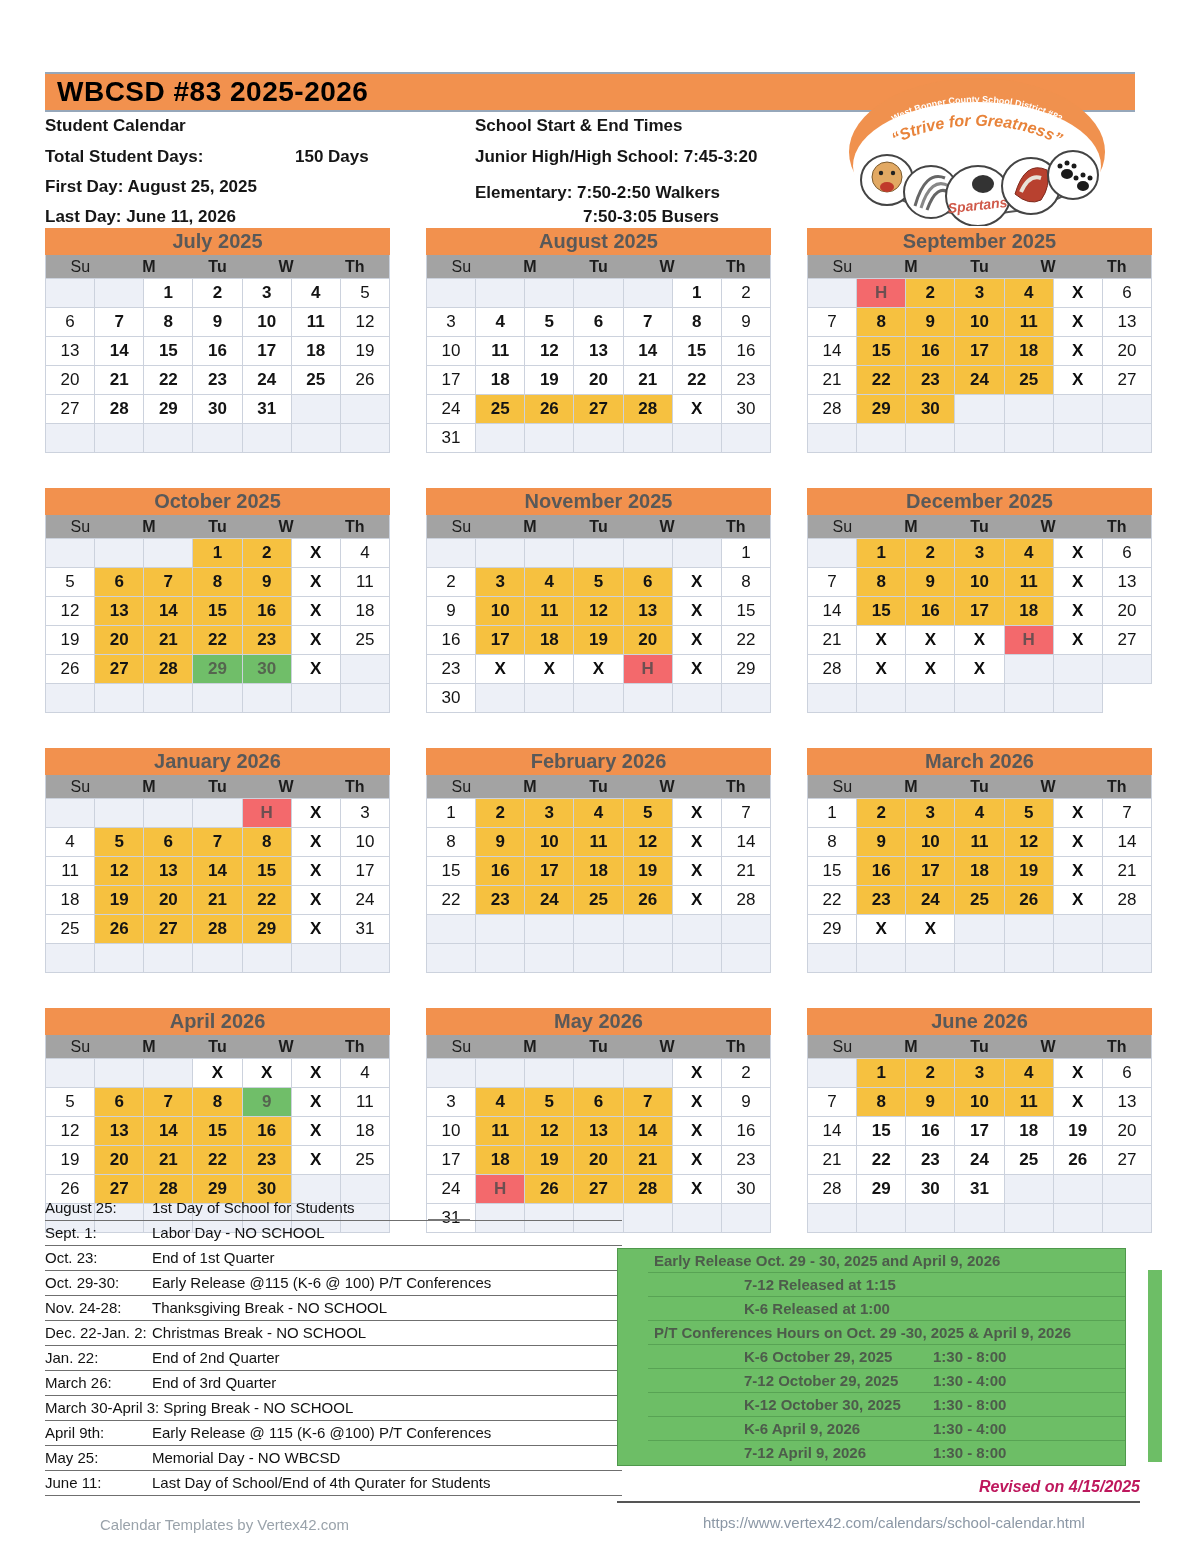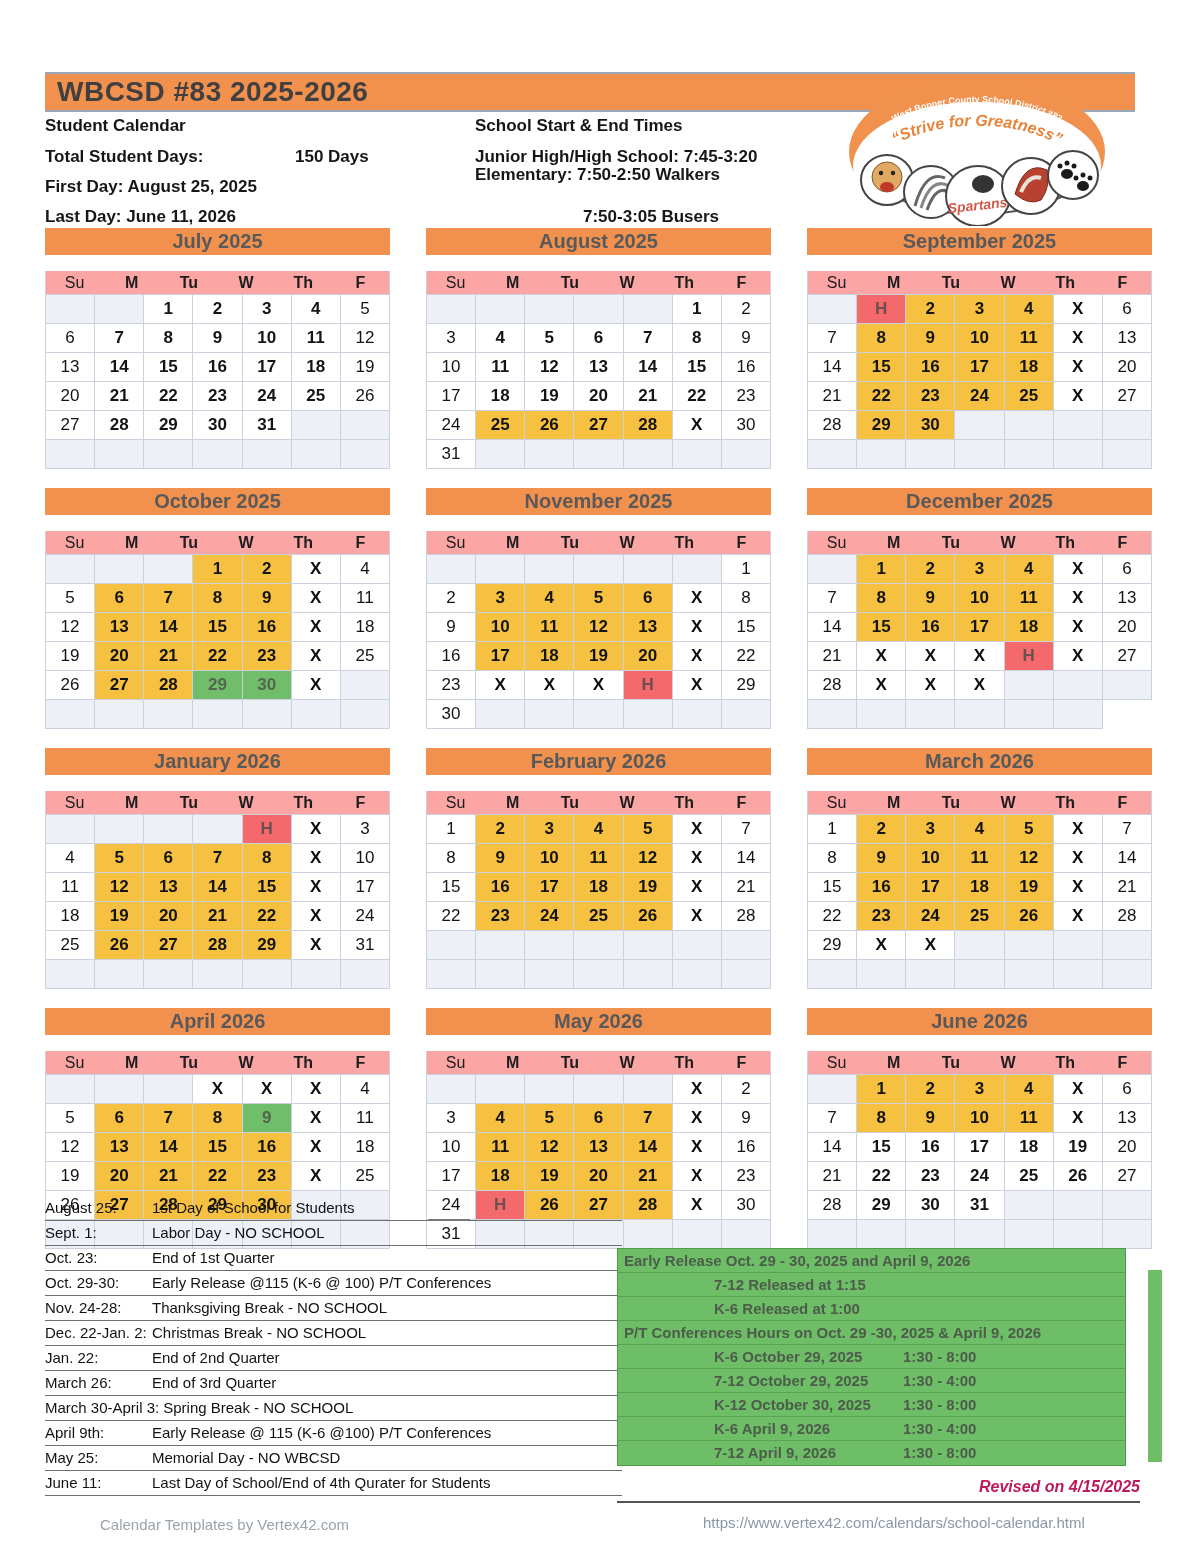--- a/index.html
+++ b/index.html
@@ -7,38 +7,38 @@
     width:1200px;height:1553px;position:relative;background:#ffffff;
     font-family:"Liberation Sans",sans-serif;color:#111;overflow:hidden;
   }
   
   .title-bar{
     position:absolute;left:45px;top:72px;width:1090px;height:40px;
     background:#f2914e;border-top:2px solid #96a7ba;border-bottom:2px solid #96a7ba;
     box-sizing:border-box;
   }
   .title-bar .title-text{
-    font-size:28px;font-weight:bold;color:#404040;line-height:36px;padding-left:12px;
+    font-size:28px;font-weight:bold;color:#000000;line-height:36px;padding-left:12px;
     letter-spacing:.5px;
   }
   .hline{position:absolute;font-size:17px;font-weight:bold;color:#161616;white-space:nowrap;}
   .logo-wrap{position:absolute;left:845px;top:74px;width:264px;height:152px;z-index:5;}
   
   .calendar-grid{
     position:absolute;left:45px;top:228px;width:1091px;
     display:grid;grid-template-columns:repeat(3,345px);column-gap:28px;row-gap:17px;gap:36px;
   }
   .month{width:345px;height:224px;}
   .month-title{
     height:27px;line-height:27px;background:#f2914e;color:#595959;
     font-size:20px;font-weight:bold;text-align:center;
   }
   .weekrow{
-    display:grid;grid-template-columns:repeat(6,1fr);height:23px;background:#fca5a5;
-    border-left:1px solid #ccd2dd;border-right:1px solid #ccd2dd;box-sizing:border-box;margin-top:16px;
+    display:grid;grid-template-columns:repeat(5,1fr);height:23px;background:#a3a3a3;
+    border-left:1px solid #ccd2dd;border-right:1px solid #ccd2dd;box-sizing:border-box;
   }
   .wk{text-align:center;font-size:16px;line-height:23px;color:#1d1d1d;}
   .wk.b{font-weight:bold;}
   .days{
     display:grid;grid-template-columns:repeat(7,1fr);grid-auto-rows:29px;
     border-left:1px solid #ccd2dd;border-top:1px solid #ccd2dd;background:#fff;
   }
   .cell{
     border-right:1px solid #ccd2dd;border-bottom:1px solid #ccd2dd;box-sizing:border-box;
     text-align:center;font-size:17px;line-height:28px;color:#141414;background:#fff;
@@ -60,21 +60,21 @@
   .legend-row.indented .legend-desc{}
   .mark-line{position:absolute;left:428px;top:1219px;width:42px;height:2px;background:#777;}
   
   .green-box{
     position:absolute;left:617px;top:1248px;width:509px;
     background:#6dbe66;border:1px solid #4f984c;box-sizing:border-box;
   }
   .gb-row{
     height:24px;line-height:23px;border-bottom:1px solid #58a354;
     font-size:15px;font-weight:600;color:#4d5c4b;position:relative;
-    padding-left:6px;box-sizing:border-box;white-space:nowrap;
+    padding-left:6px;box-sizing:border-box;white-space:nowrap;margin-left:30px;
   }
   .gb-row:last-child{border-bottom:none;}
   .gb-row.sub{padding-left:96px;}
   .gb-time{position:absolute;left:285px;top:0;}
   .green-strip{position:absolute;left:1148px;top:1270px;width:14px;height:192px;background:#6dbe66;}
   
   .revised{
     position:absolute;left:617px;top:1478px;width:523px;text-align:right;
     font-size:16px;font-weight:bold;font-style:italic;color:#be185d;
   }
@@ -94,21 +94,21 @@
 </div>
 
 <div class="hline" style="left:45px;top:116px;">Student Calendar</div>
 <div class="hline" style="left:45px;top:147px;">Total Student Days:</div>
 <div class="hline" style="left:295px;top:147px;">150 Days</div>
 <div class="hline" style="left:45px;top:177px;">First Day:  August 25, 2025</div>
 <div class="hline" style="left:45px;top:207px;">Last Day:  June 11, 2026</div>
 
 <div class="hline" style="left:475px;top:116px;">School Start &amp; End Times</div>
 <div class="hline" style="left:475px;top:147px;">Junior High/High School: 7:45-3:20</div>
-<div class="hline" style="left:475px;top:165px;">Elementary: 7:50-2:50 Walkers</div>
+<div class="hline" style="left:475px;top:183px;">Elementary: 7:50-2:50 Walkers</div>
 <div class="hline" style="left:583px;top:207px;">7:50-3:05 Busers</div>
 
 <div class="logo-wrap">
   <svg width="264" height="152" viewBox="0 0 264 152">
     <defs>
       <path id="arcTop" d="M 26,72 A 108,54 0 0 1 238,72" fill="none"></path>
       <path id="arcMotto" d="M 30,92 A 104,50 0 0 1 234,92" fill="none"></path>
     </defs>
     <ellipse cx="132" cy="78" rx="128" ry="74" fill="#f0914e"></ellipse>
     <ellipse cx="132" cy="92" rx="124" ry="64" fill="#ffffff"></ellipse>

